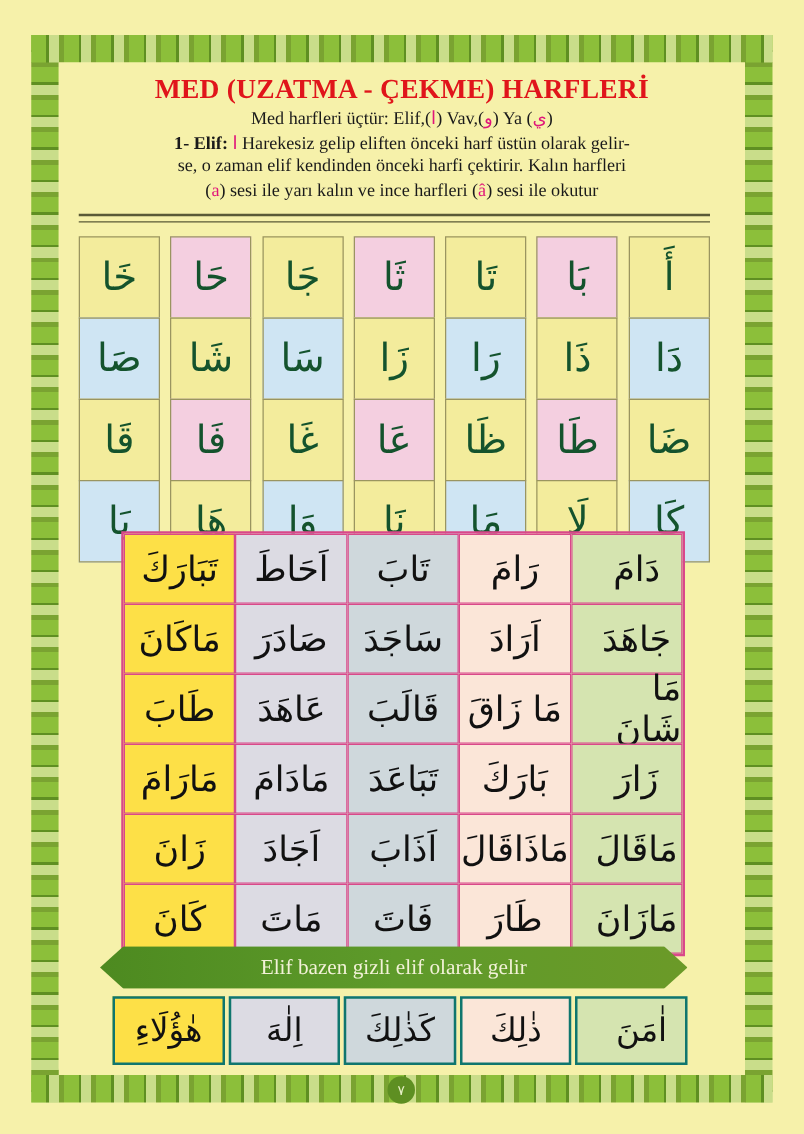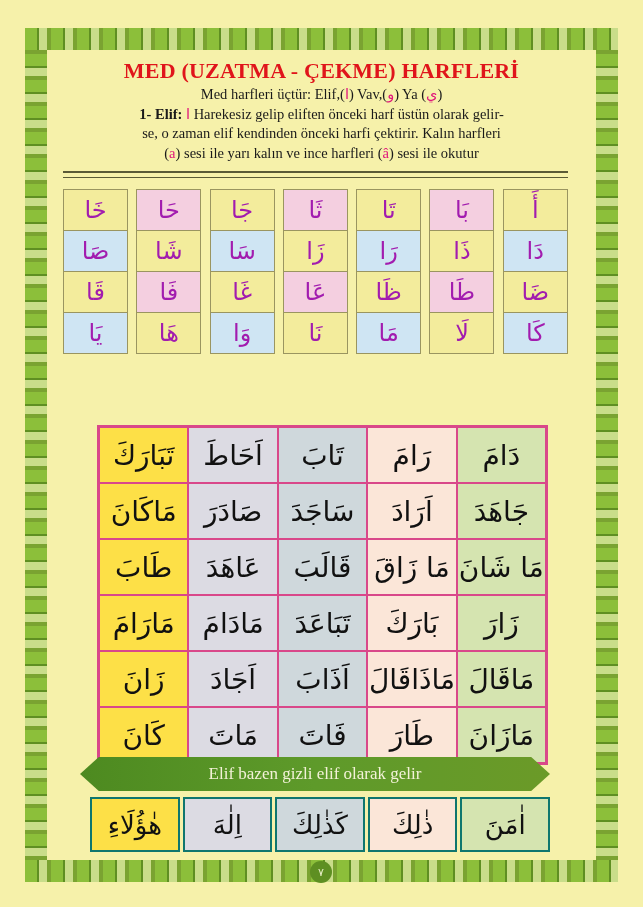--- a/index.html
+++ b/index.html
@@ -12,25 +12,25 @@
       repeating-linear-gradient(180deg,#8cbf3a 0 12px,#5f8f22 12px 14px,#c9dd8a 14px 22px,#7aa331 22px 26px) left/22px 100% no-repeat,
       repeating-linear-gradient(180deg,#8cbf3a 0 12px,#5f8f22 12px 14px,#c9dd8a 14px 22px,#7aa331 22px 26px) right/22px 100% no-repeat;
     background-origin:border-box;background-clip:border-box;
   }
   .frame-inner{position:absolute;left:47px;top:50px;width:549px;height:805px;background:#f6f1aa;}
   .title{position:absolute;left:0;width:643px;top:58px;text-align:center;color:#e0151b;font-size:22px;font-weight:bold;font-family:"Liberation Serif",serif;letter-spacing:0.2px;}
   .line{position:absolute;left:0;width:643px;text-align:center;font-size:14.5px;color:#1a1a1a;font-family:"Liberation Serif",serif;}
   .pink{color:#e0157a;}
   .rule{position:absolute;left:63px;width:505px;top:171px;height:4px;border-top:2px solid #5a5a36;border-bottom:1px solid #5a5a36;}
   .lgrid{position:absolute;left:63px;top:190px;display:grid;grid-template-columns:repeat(7,65px);column-gap:8.3px;direction:rtl;}
-  .lcell{height:42px;box-sizing:border-box;border:1px solid #9a9560;display:flex;align-items:center;justify-content:center;font-family:"DejaVu Sans",sans-serif;font-size:24px;color:#a21caf;margin-top:-1px;}
+  .lcell{height:66px;box-sizing:border-box;border:1px solid #9a9560;display:flex;align-items:center;justify-content:center;font-family:"DejaVu Sans",sans-serif;font-size:31px;color:#14532d;margin-top:-1px;}
   .y{background:#f3ec9c;} .p{background:#f4cfe0;} .b{background:#cfe5f3;}
   .wgrid{position:absolute;left:97px;top:425px;width:451px;display:grid;grid-template-columns:repeat(5,1fr);direction:rtl;border:2px solid #d9488a;box-sizing:border-box;}
   .wcell{height:54px;border:1px solid #d9488a;display:flex;align-items:center;justify-content:center;font-family:"DejaVu Sans",sans-serif;font-size:28px;color:#111;}
-  .c0{background:#d5e4b0;} .c1{background:#fbe6d8;} .c2{background:#cfd8dc;} .c3{background:#dcdbe3;} .c4{background:#fde047;}
+  .c0{background:#d5e4b0;padding-left:16px;} .c1{background:#fbe6d8;} .c2{background:#cfd8dc;} .c3{background:#dcdbe3;} .c4{background:#fde047;}
   .banner{position:absolute;left:80px;top:757px;width:470px;height:34px;background:linear-gradient(90deg,#4d8a20,#5e9a2a 50%,#6b9a28);color:#f3f2d8;font-size:17px;display:flex;align-items:center;justify-content:center;font-family:"Liberation Serif",serif;
     clip-path:polygon(0 50%,4% 0,96% 0,100% 50%,96% 100%,4% 100%);}
   .brow{position:absolute;left:90px;top:797px;width:460px;height:55px;display:grid;grid-template-columns:repeat(5,1fr);direction:rtl;column-gap:3px;}
   .bcell{border:2px solid #0f766e;display:flex;align-items:center;justify-content:center;font-family:"DejaVu Sans",sans-serif;font-size:26px;color:#111;}
   .pagenum{position:absolute;left:310px;top:861px;width:22px;height:22px;border-radius:50%;background:#5e8f22;color:#e8f0c8;font-size:11px;display:flex;align-items:center;justify-content:center;font-family:"DejaVu Sans",sans-serif;}
 </style>
 </head>
 <body>
 
 <div class="frame"></div>

